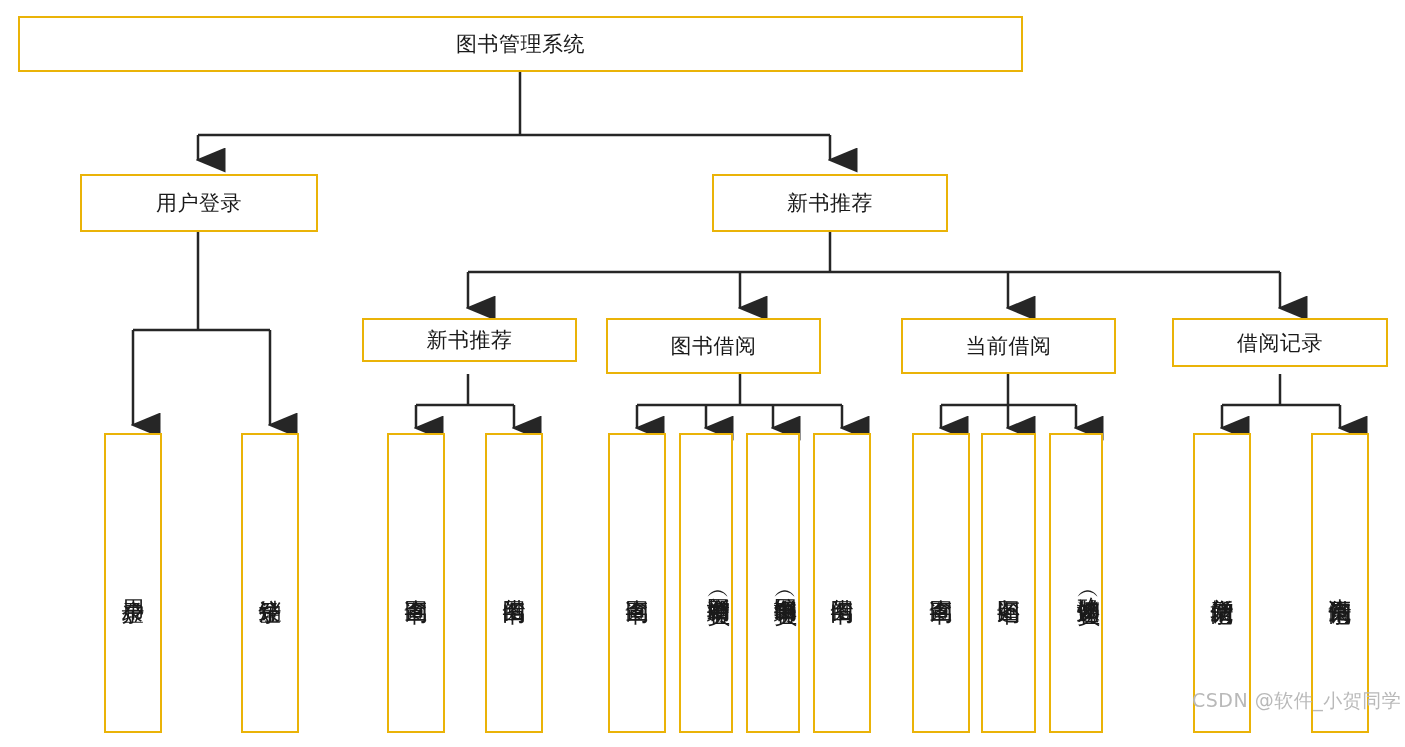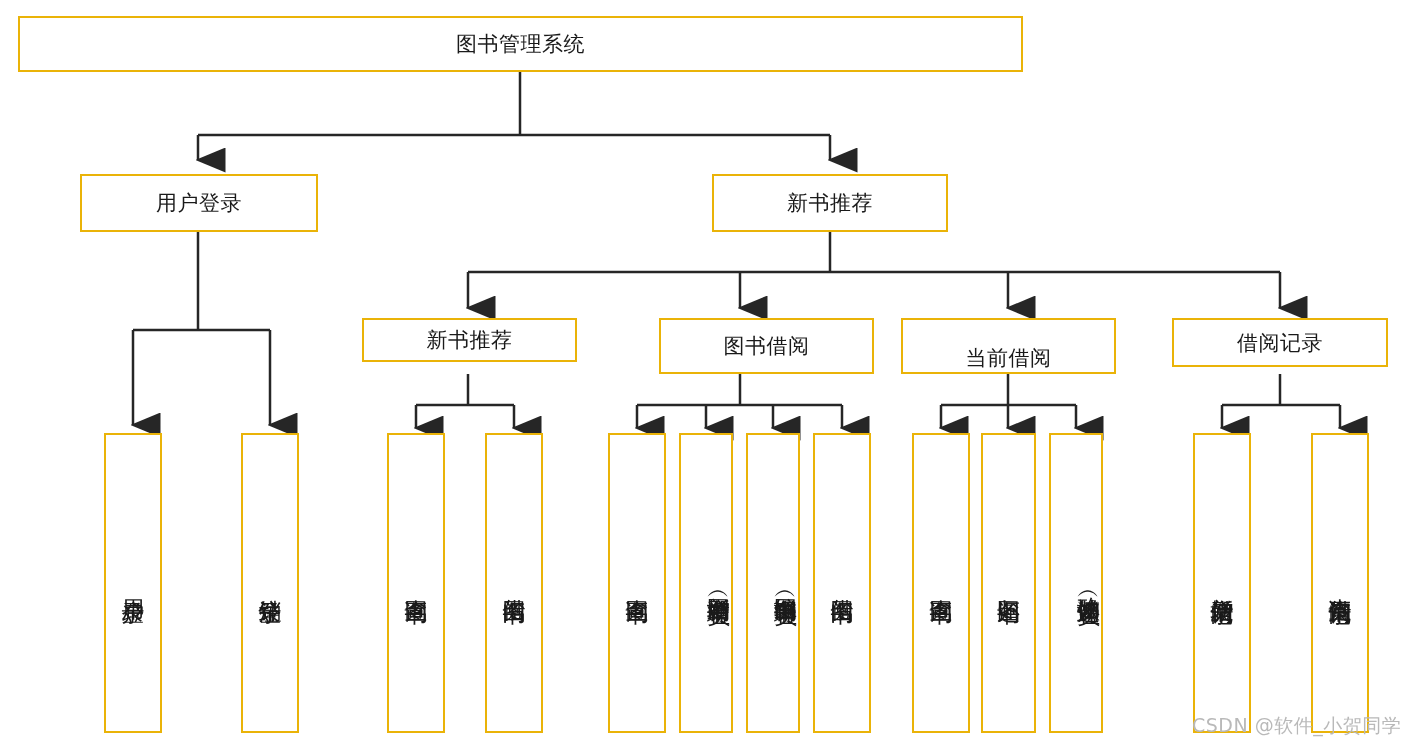--- a/index.html
+++ b/index.html
@@ -126,24 +126,24 @@
   <div class="node horiz" style="left:80px; top:174px; width:238px; height:58px;">
     <span>用户登录</span>
   </div>
   <div class="node horiz" style="left:712px; top:174px; width:236px; height:58px;">
     <span>新书推荐</span>
   </div>
 
   <div class="node horiz" style="left:362px; top:318px; width:215px; height:44px;">
     <span>新书推荐</span>
   </div>
-  <div class="node horiz" style="left:659px; top:318px; width:215px; height:56px;">
+  <div class="node horiz" style="left:606px; top:318px; width:215px; height:56px;">
     <span>图书借阅</span>
   </div>
-  <div class="node horiz" style="left:901px; top:318px; width:215px; height:56px;align-items:flex-end;">
+  <div class="node horiz" style="left:901px; top:318px; width:215px; height:56px;">
     <span>当前借阅</span>
   </div>
   <div class="node horiz" style="left:1172px; top:318px; width:216px; height:49px;">
     <span>借阅记录</span>
   </div>
 
   <div class="node vert" style="left:104px; top:433px; width:58px; height:300px;">
     <span class="label">用户登录</span>
   </div>
   <div class="node vert" style="left:241px; top:433px; width:58px; height:300px;">
@@ -180,15 +180,15 @@
     <span class="label">确认归还（管理员）</span>
   </div>
 
   <div class="node vert" style="left:1193px; top:433px; width:58px; height:300px;">
     <span class="label">新增借阅记录</span>
   </div>
   <div class="node vert" style="left:1311px; top:433px; width:58px; height:300px;">
     <span class="label">查询借阅记录</span>
   </div>
 
-  <div class="watermark" style="left:1192px; top:713px;">CSDN @软件_小贺同学</div>
+  <div class="watermark" style="left:1192px; top:688px;">CSDN @软件_小贺同学</div>
 
 </div>
 
 </body></html>

